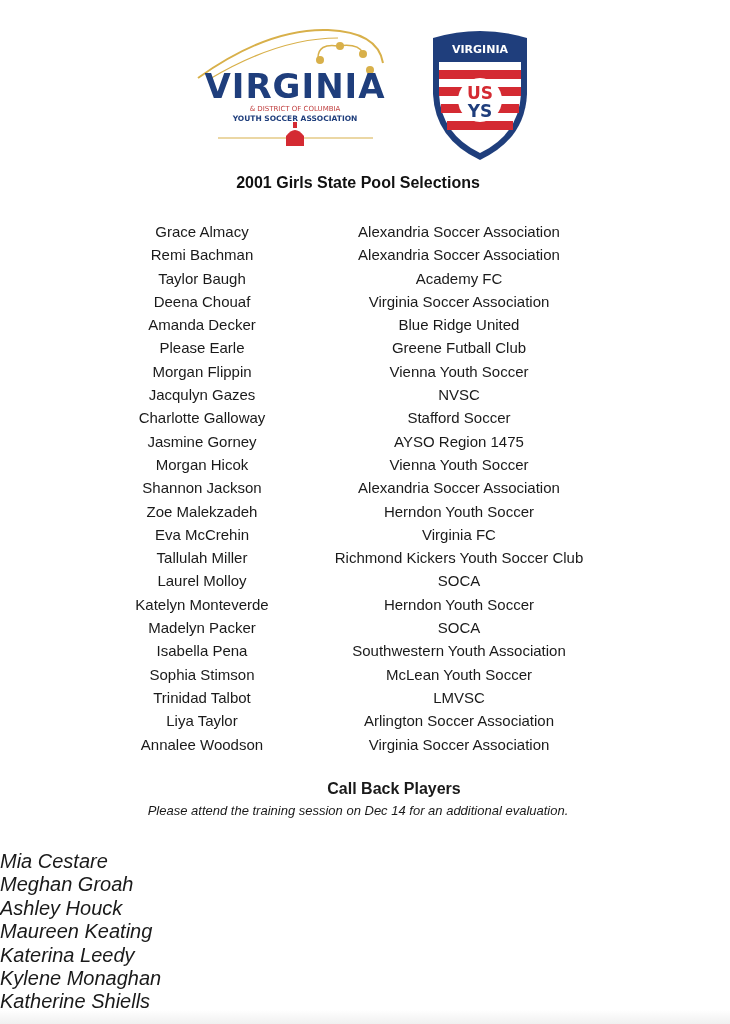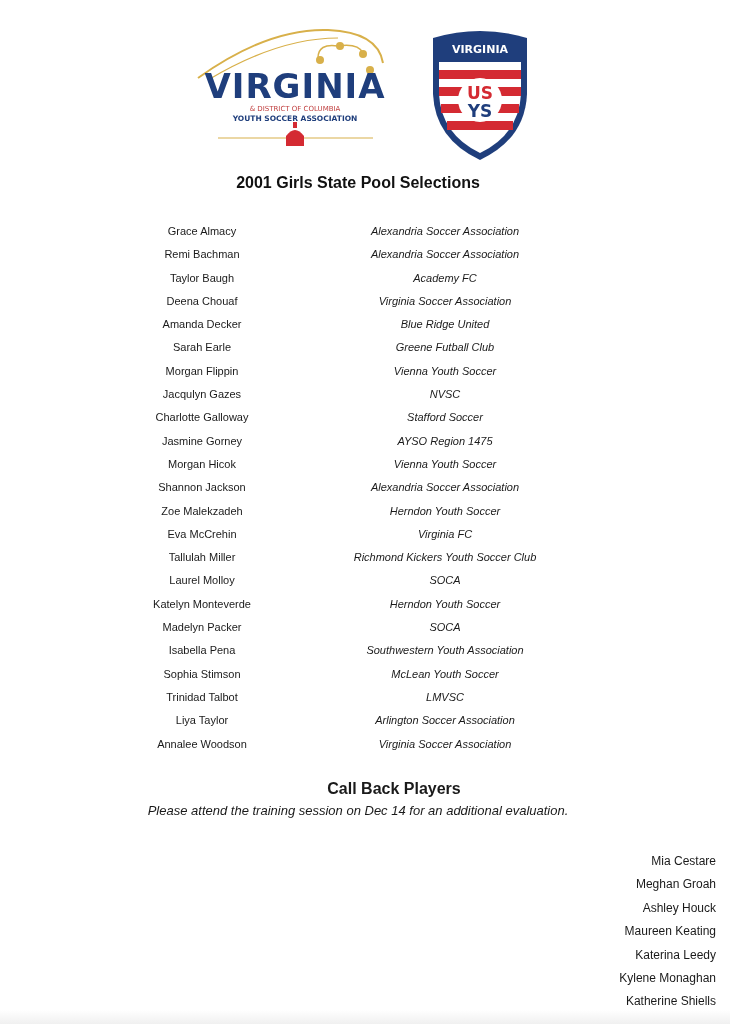--- a/index.html
+++ b/index.html
@@ -8,34 +8,34 @@
       font-family: "Liberation Sans", sans-serif; color: #1a1a1a; position: relative;
     }
     .logos { position: absolute; top: 18px; left: 0; width: 730px; height: 135px; }
     .va-logo { position: absolute; left: 178px; top: 0; width: 235px; height: 135px; }
     .shield { position: absolute; left: 425px; top: 6px; width: 110px; height: 140px; }
     .title {
       position: absolute; top: 174px; left: 0; width: 716px; text-align: center;
       font-weight: bold; font-size: 16px; color: #111;
     }
     .roster { position: absolute; top: 220px; left: 0; width: 730px; }
-    .row { position: relative; height: 23.3px; font-size: 11px; line-height: 23.3px; }
+    .row { position: relative; height: 23.3px; font-size: 15px; line-height: 23.3px; }
     .row .name { position: absolute; left: 102px; width: 200px; text-align: center; }
-    .row .club { position: absolute; left: 296px; width: 298px; text-align: center; font-style: italic; }
+    .row .club { position: absolute; left: 310px; width: 298px; text-align: center; }
     .callback-head {
       position: absolute; top: 780px; left: 0; width: 716px; text-align: center;
       font-weight: bold; font-size: 16px; padding-left: 36px;
     }
     .callback-note {
       position: absolute; top: 803px; left: 0; width: 716px; text-align: center;
       font-style: italic; font-size: 13px;
     }
     .callback-list { position: absolute; top: 850px; left: 0; width: 716px; }
     .callback-list .cb {
-      text-align: right; font-size: 12px; height: 23.4px; line-height: 23.4px;
+      text-align: left; font-style: italic; font-size: 20px; height: 23.4px; line-height: 23.4px;
     }
     .fade { position: absolute; left: 0; bottom: 0; width: 730px; height: 14px;
       background: linear-gradient(#ffffff, #f0f0f0); }
   </style>
 </head>
 <body>
 
 <div class="logos">
   <svg class="va-logo" viewBox="0 0 235 135">
     <path d="M20 60 Q 90 10 150 12 Q 200 14 205 45" fill="none" stroke="#d8b04a" stroke-width="2"></path>
@@ -84,21 +84,21 @@
     </div>
     <div class="row">
       <span class="name">Deena Chouaf</span>
       <span class="club">Virginia Soccer Association</span>
     </div>
     <div class="row">
       <span class="name">Amanda Decker</span>
       <span class="club">Blue Ridge United</span>
     </div>
     <div class="row">
-      <span class="name">Sarah Earle</span>
+      <span class="name">Please Earle</span>
       <span class="club">Greene Futball Club</span>
     </div>
     <div class="row">
       <span class="name">Morgan Flippin</span>
       <span class="club">Vienna Youth Soccer</span>
     </div>
     <div class="row">
       <span class="name">Jacqulyn Gazes</span>
       <span class="club">NVSC</span>
     </div>

